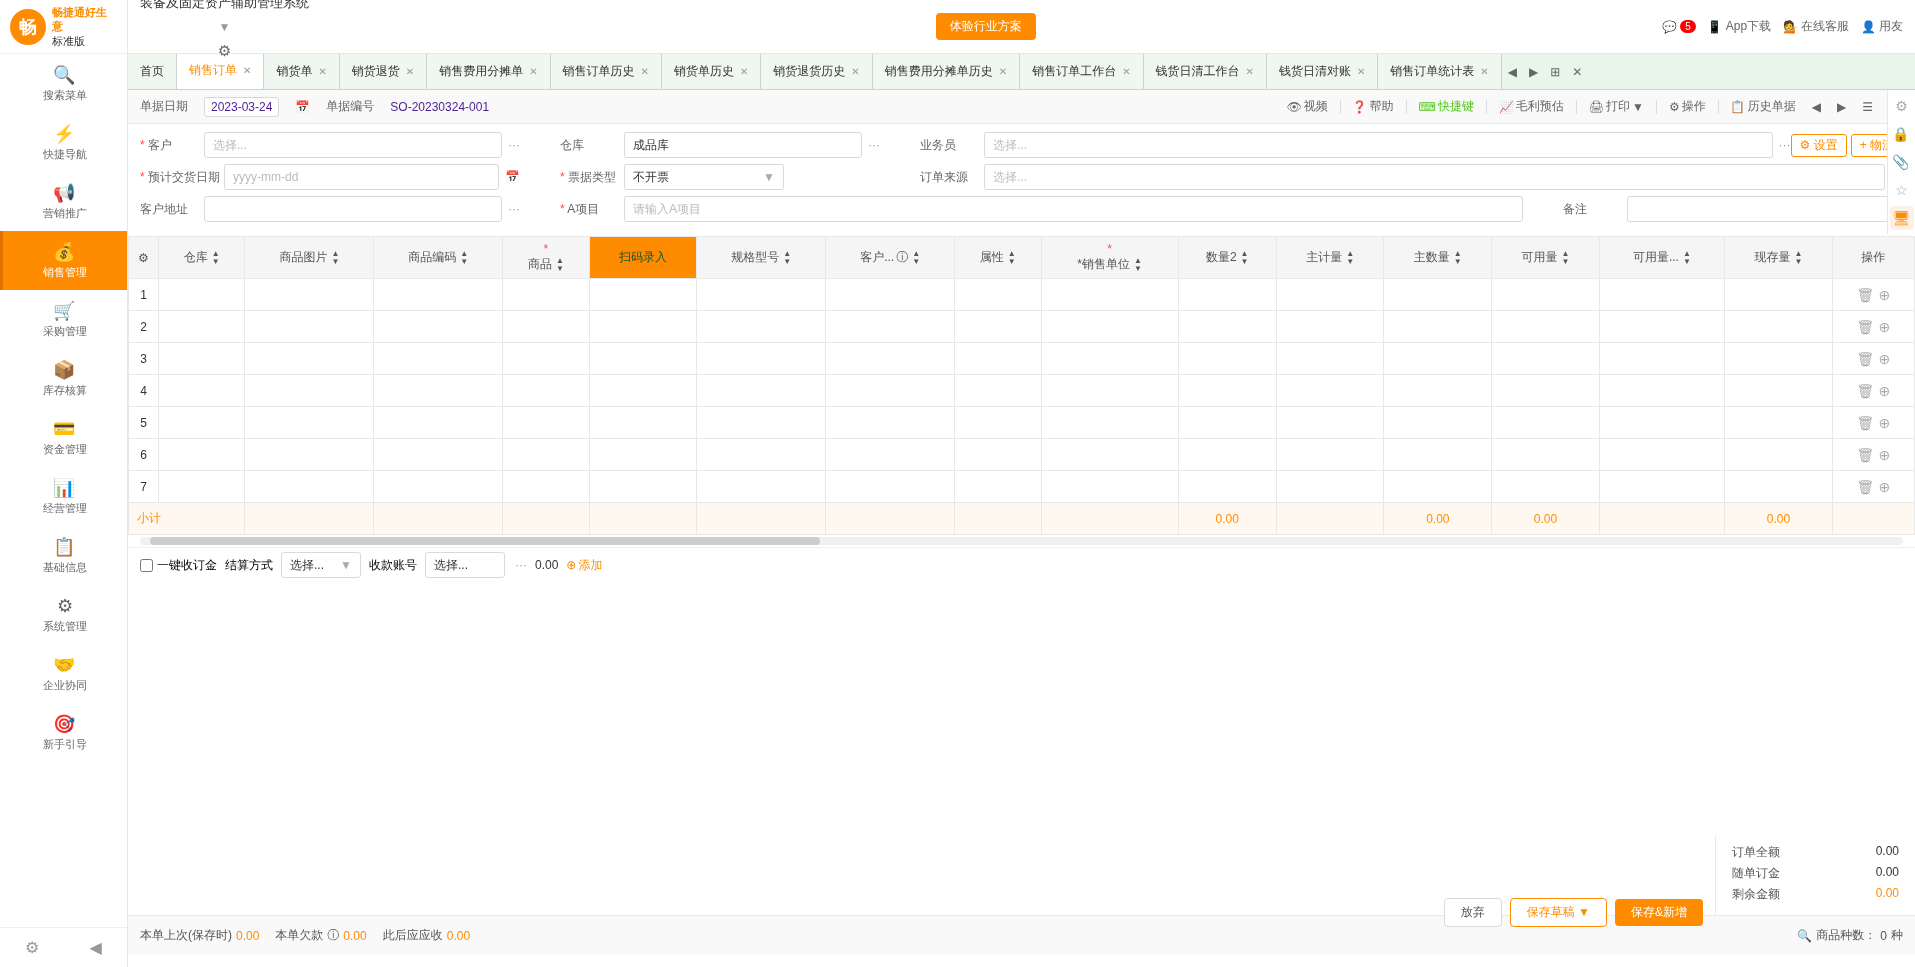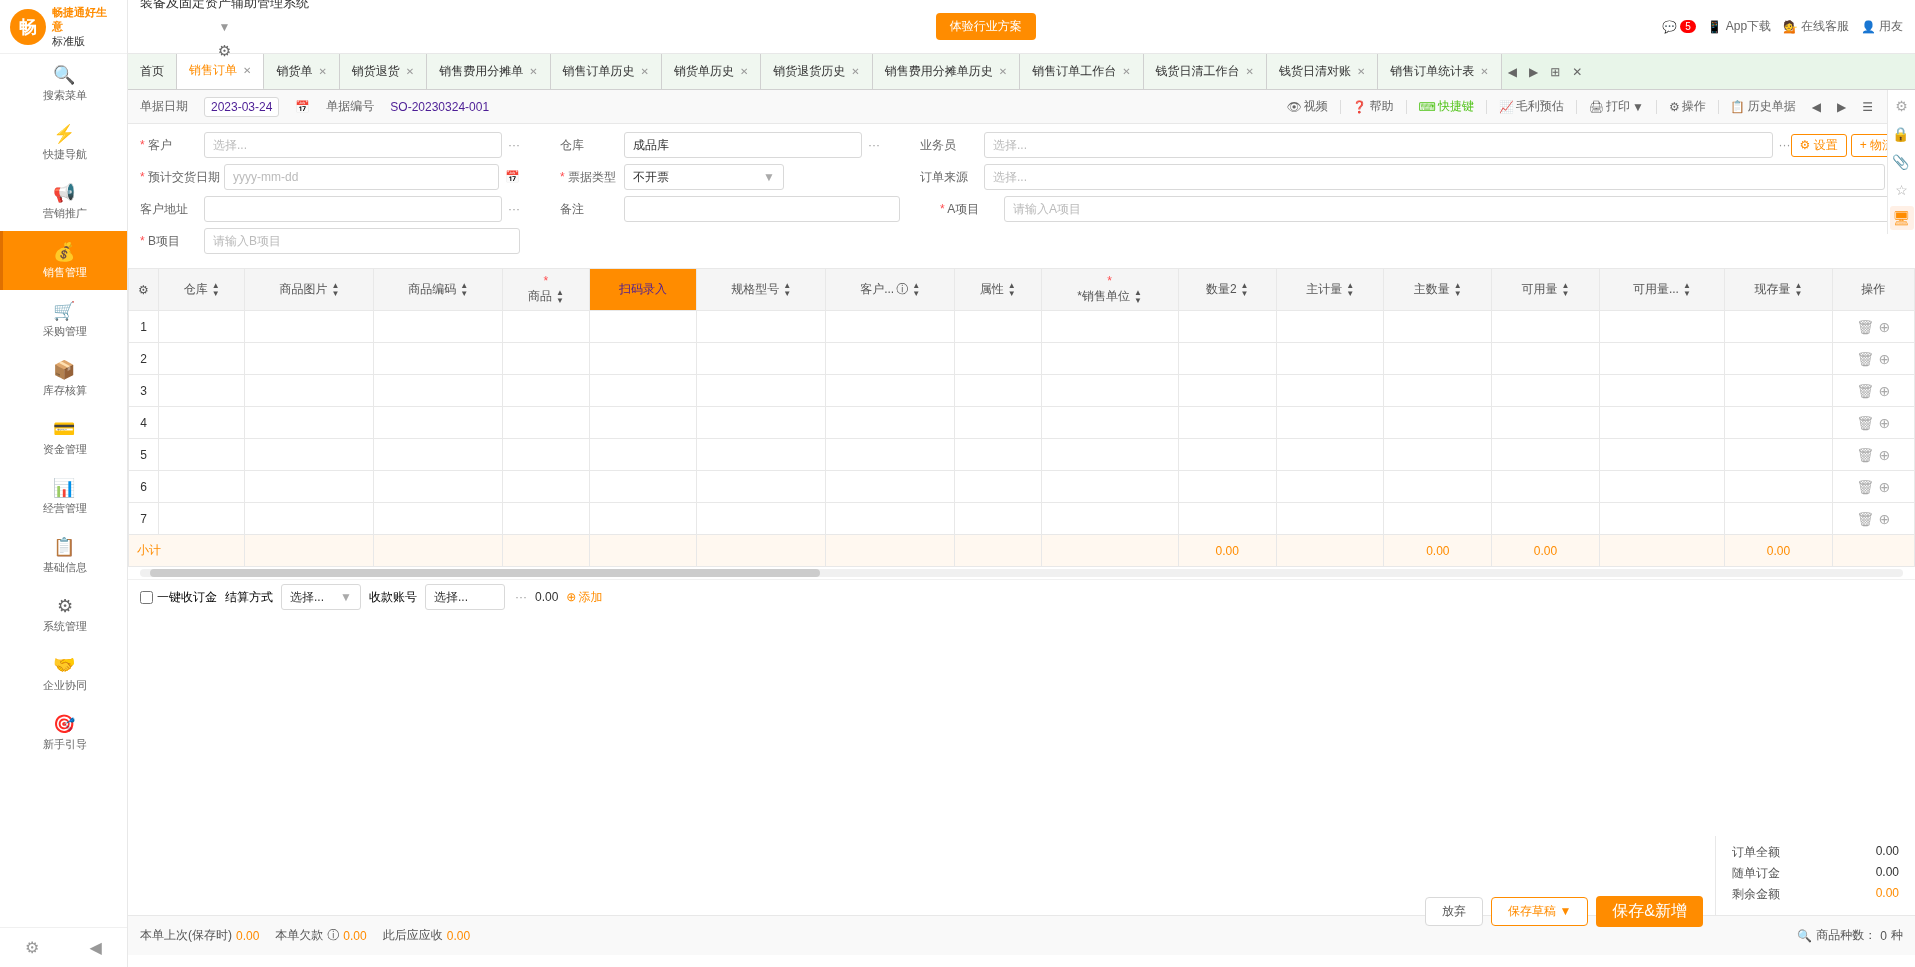--- a/index.html
+++ b/index.html
@@ -148,21 +148,21 @@
     .summary-label { color: #555; }
     .summary-value { color: #333; font-weight: 500; }
     .summary-value.orange { color: #ff8c00; }
 
     
     .action-buttons {
       position: absolute; bottom: 40px; right: 200px; display: flex; align-items: center; gap: 8px; padding-right: 12px;
     }
     .btn-discard { border: 1px solid #d9d9d9; background: #fff; color: #555; padding: 5px 16px; border-radius: 4px; cursor: pointer; font-size: 12px; }
     .btn-save-draft { border: 1px solid #ff8c00; background: #fff; color: #ff8c00; padding: 5px 16px; border-radius: 4px; cursor: pointer; font-size: 12px; }
-    .btn-save-new { background: #ff8c00; color: #fff; border: none; padding: 5px 16px; border-radius: 4px; cursor: pointer; font-size: 16px; }
+    .btn-save-new { background: #ff8c00; color: #fff; border: none; padding: 5px 16px; border-radius: 4px; cursor: pointer; font-size: 12px; }
 
     
     .payment-row { display: flex; align-items: center; padding: 4px 12px; gap: 8px; font-size: 12px; border-top: 1px solid #f0f0f0; }
     .checkbox-label { display: flex; align-items: center; gap: 4px; cursor: pointer; }
     .add-btn { color: #ff8c00; cursor: pointer; display: flex; align-items: center; gap: 2px; }
 
     
     .right-panel {
       position: fixed; right: 0; top: 90px; width: 28px;
       display: flex; flex-direction: column; align-items: center; gap: 4px;
@@ -428,36 +428,30 @@
         <div class="select-arrow" style="margin-left:2px">▼</div>
       </div>
     </div>
 
     <div class="form-row">
       <div class="form-field" style="max-width:380px">
         <span class="form-field-label">客户地址</span>
         <input class="form-input form-input-wide" type="text" style="">
         <span class="dots-btn">···</span>
       </div>
+      <div class="form-field" style="margin-left:40px">
+        <span class="form-field-label required">A项目</span>
+        <input class="form-input" type="text" style="min-width: 200px;" placeholder="请输入A项目">
+      </div>
       <div class="form-field" style="max-width:340px;margin-left:40px">
         <span class="form-field-label">备注</span>
         <input class="form-input form-input-wide" type="text" style="min-width: 200px;">
       </div>
-      <div class="form-field" style="margin-left:40px">
-        <span class="form-field-label required">A项目</span>
-        <input class="form-input" type="text" style="min-width: 200px;" placeholder="请输入A项目">
-      </div>
-    </div>
-
-    <div class="form-row">
-      <div class="form-field" style="max-width:380px">
-        <span class="form-field-label required">B项目</span>
-        <input class="form-input" type="text" style="min-width: 240px;" placeholder="请输入B项目">
-      </div>
-    </div>
+    </div>
+
   </div>
 
 
   <div class="data-table-wrapper">
     <table class="data-table">
       <thead>
         <tr>
           <th>⚙</th>
           <th>
               <div class="th-wrapper">仓库<div class="th-sort">
@@ -476,21 +470,21 @@
                   <span style="font-size:8px;line-height:1">▲</span>
                   <span style="font-size:8px;line-height:1">▼</span>
                 </div></div>
             </th>
           <th class="required">
               <div class="th-wrapper">商品<div class="th-sort">
                   <span style="font-size:8px;line-height:1">▲</span>
                   <span style="font-size:8px;line-height:1">▼</span>
                 </div></div>
             </th>
-          <th style="background:#ff8c00;color:#4c1d95">扫码录入</th>
+          <th style="background:#ff8c00;color:#14532d">扫码录入</th>
           <th>
               <div class="th-wrapper">规格型号<div class="th-sort">
                   <span style="font-size:8px;line-height:1">▲</span>
                   <span style="font-size:8px;line-height:1">▼</span>
                 </div></div>
             </th>
           <th>
               <div class="th-wrapper">客户... <span>ⓘ</span><div class="th-sort">
                   <span style="font-size:8px;line-height:1">▲</span>
                   <span style="font-size:8px;line-height:1">▼</span>

